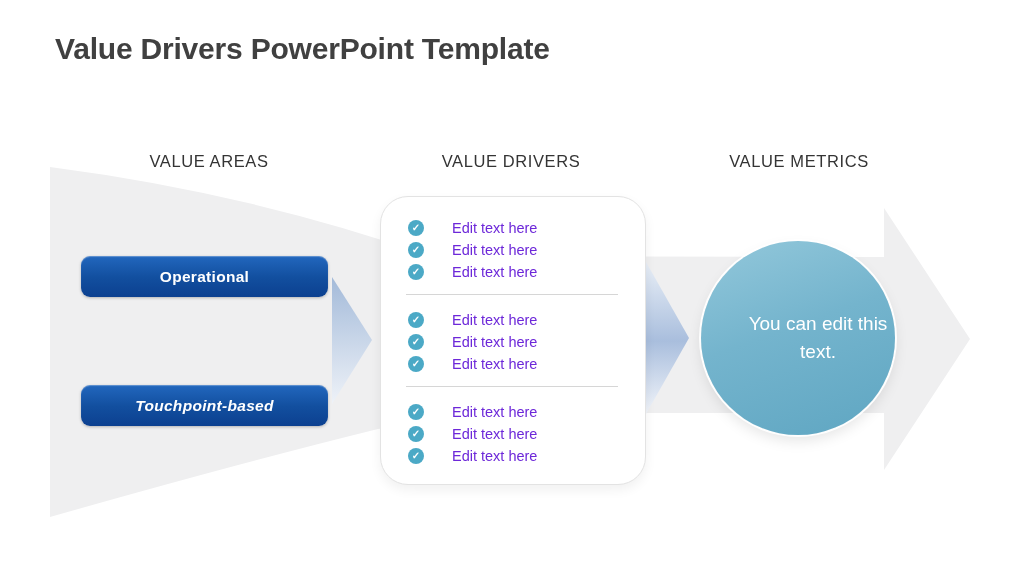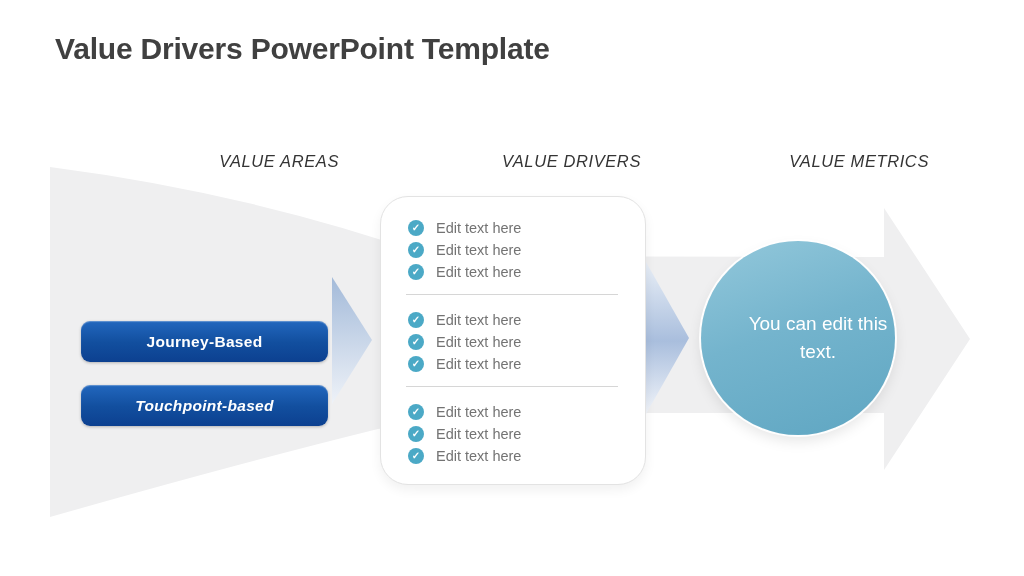--- a/index.html
+++ b/index.html
@@ -8,22 +8,22 @@
     font-family:"Liberation Sans",sans-serif;
   }
   #bg-svg{position:absolute;left:0;top:0;width:1024px;height:576px;}
 
   .slide-title{
     position:absolute;left:55px;top:32px;
     font-size:30px;font-weight:600;color:#404040;letter-spacing:-0.2px;
   }
 
   .col-header{
-    position:absolute;top:152px;width:260px;text-align:right;
-    font-size:16.5px;font-weight:400;color:#343434;letter-spacing:0.6px;font-style:italic;
+    position:absolute;top:152px;width:260px;text-align:center;
+    font-size:16.5px;font-weight:400;color:#343434;letter-spacing:0.6px;
   }
   .col-header.areas{left:79px;}
   .col-header.drivers{left:381px;}
   .col-header.metrics{left:669px;}
 
   .area-btn{
     position:absolute;left:81px;width:247px;height:41px;
     border-radius:9px;border:none;cursor:pointer;
     background:linear-gradient(180deg,#2267be 0%,#124f9f 52%,#0c4090 100%);
     box-shadow:inset 0 1px 1px rgba(255,255,255,0.30), 0 1px 3px rgba(0,0,0,0.25);
@@ -45,21 +45,21 @@
   .driver-row{
     height:22px;display:flex;align-items:center;cursor:text;
   }
   .check{
     width:16px;height:16px;border-radius:50%;
     background:#4ba9c6;color:#ffffff;
     font-size:10px;font-weight:bold;line-height:16px;text-align:center;
     flex:0 0 16px;
   }
   .driver-label{
-    margin-left:12px;font-size:14.5px;color:#737373;
+    margin-left:28px;font-size:14.5px;color:#6d28d9;
   }
   .divider{
     height:1px;background:#d6d6d6;margin:11px 27px 14px -2px;
   }
 
   .metric-circle{
     position:absolute;left:701px;top:241px;width:194px;height:194px;
     border-radius:50%;
     background:linear-gradient(160deg,#93c8db 0%,#74b4cd 45%,#5fa6c2 100%);
     box-shadow:0 0 0 2px rgba(255,255,255,0.95), 0 6px 14px rgba(0,0,0,0.10);
@@ -96,21 +96,21 @@
     <polygon points="332,277 372,340 332,404" fill="url(#gradChevL)"></polygon>
     <polygon points="646,262 689,338 646,414" fill="url(#gradChevR)"></polygon>
   </svg>
 
   <div class="slide-title">Value Drivers PowerPoint Template</div>
 
   <div class="col-header areas">VALUE AREAS</div>
   <div class="col-header drivers">VALUE DRIVERS</div>
   <div class="col-header metrics">VALUE METRICS</div>
 
-  <button class="area-btn b2">Journey-Based</button>
+  <button class="area-btn b1">Operational</button>
   <button class="area-btn b3">Touchpoint-based</button>
 
   <div class="drivers-card">
 
     <div class="driver-row">
       <span class="check">✓</span>
       <span class="driver-label">Edit text here</span>
     </div>
     <div class="driver-row">
       <span class="check">✓</span>

